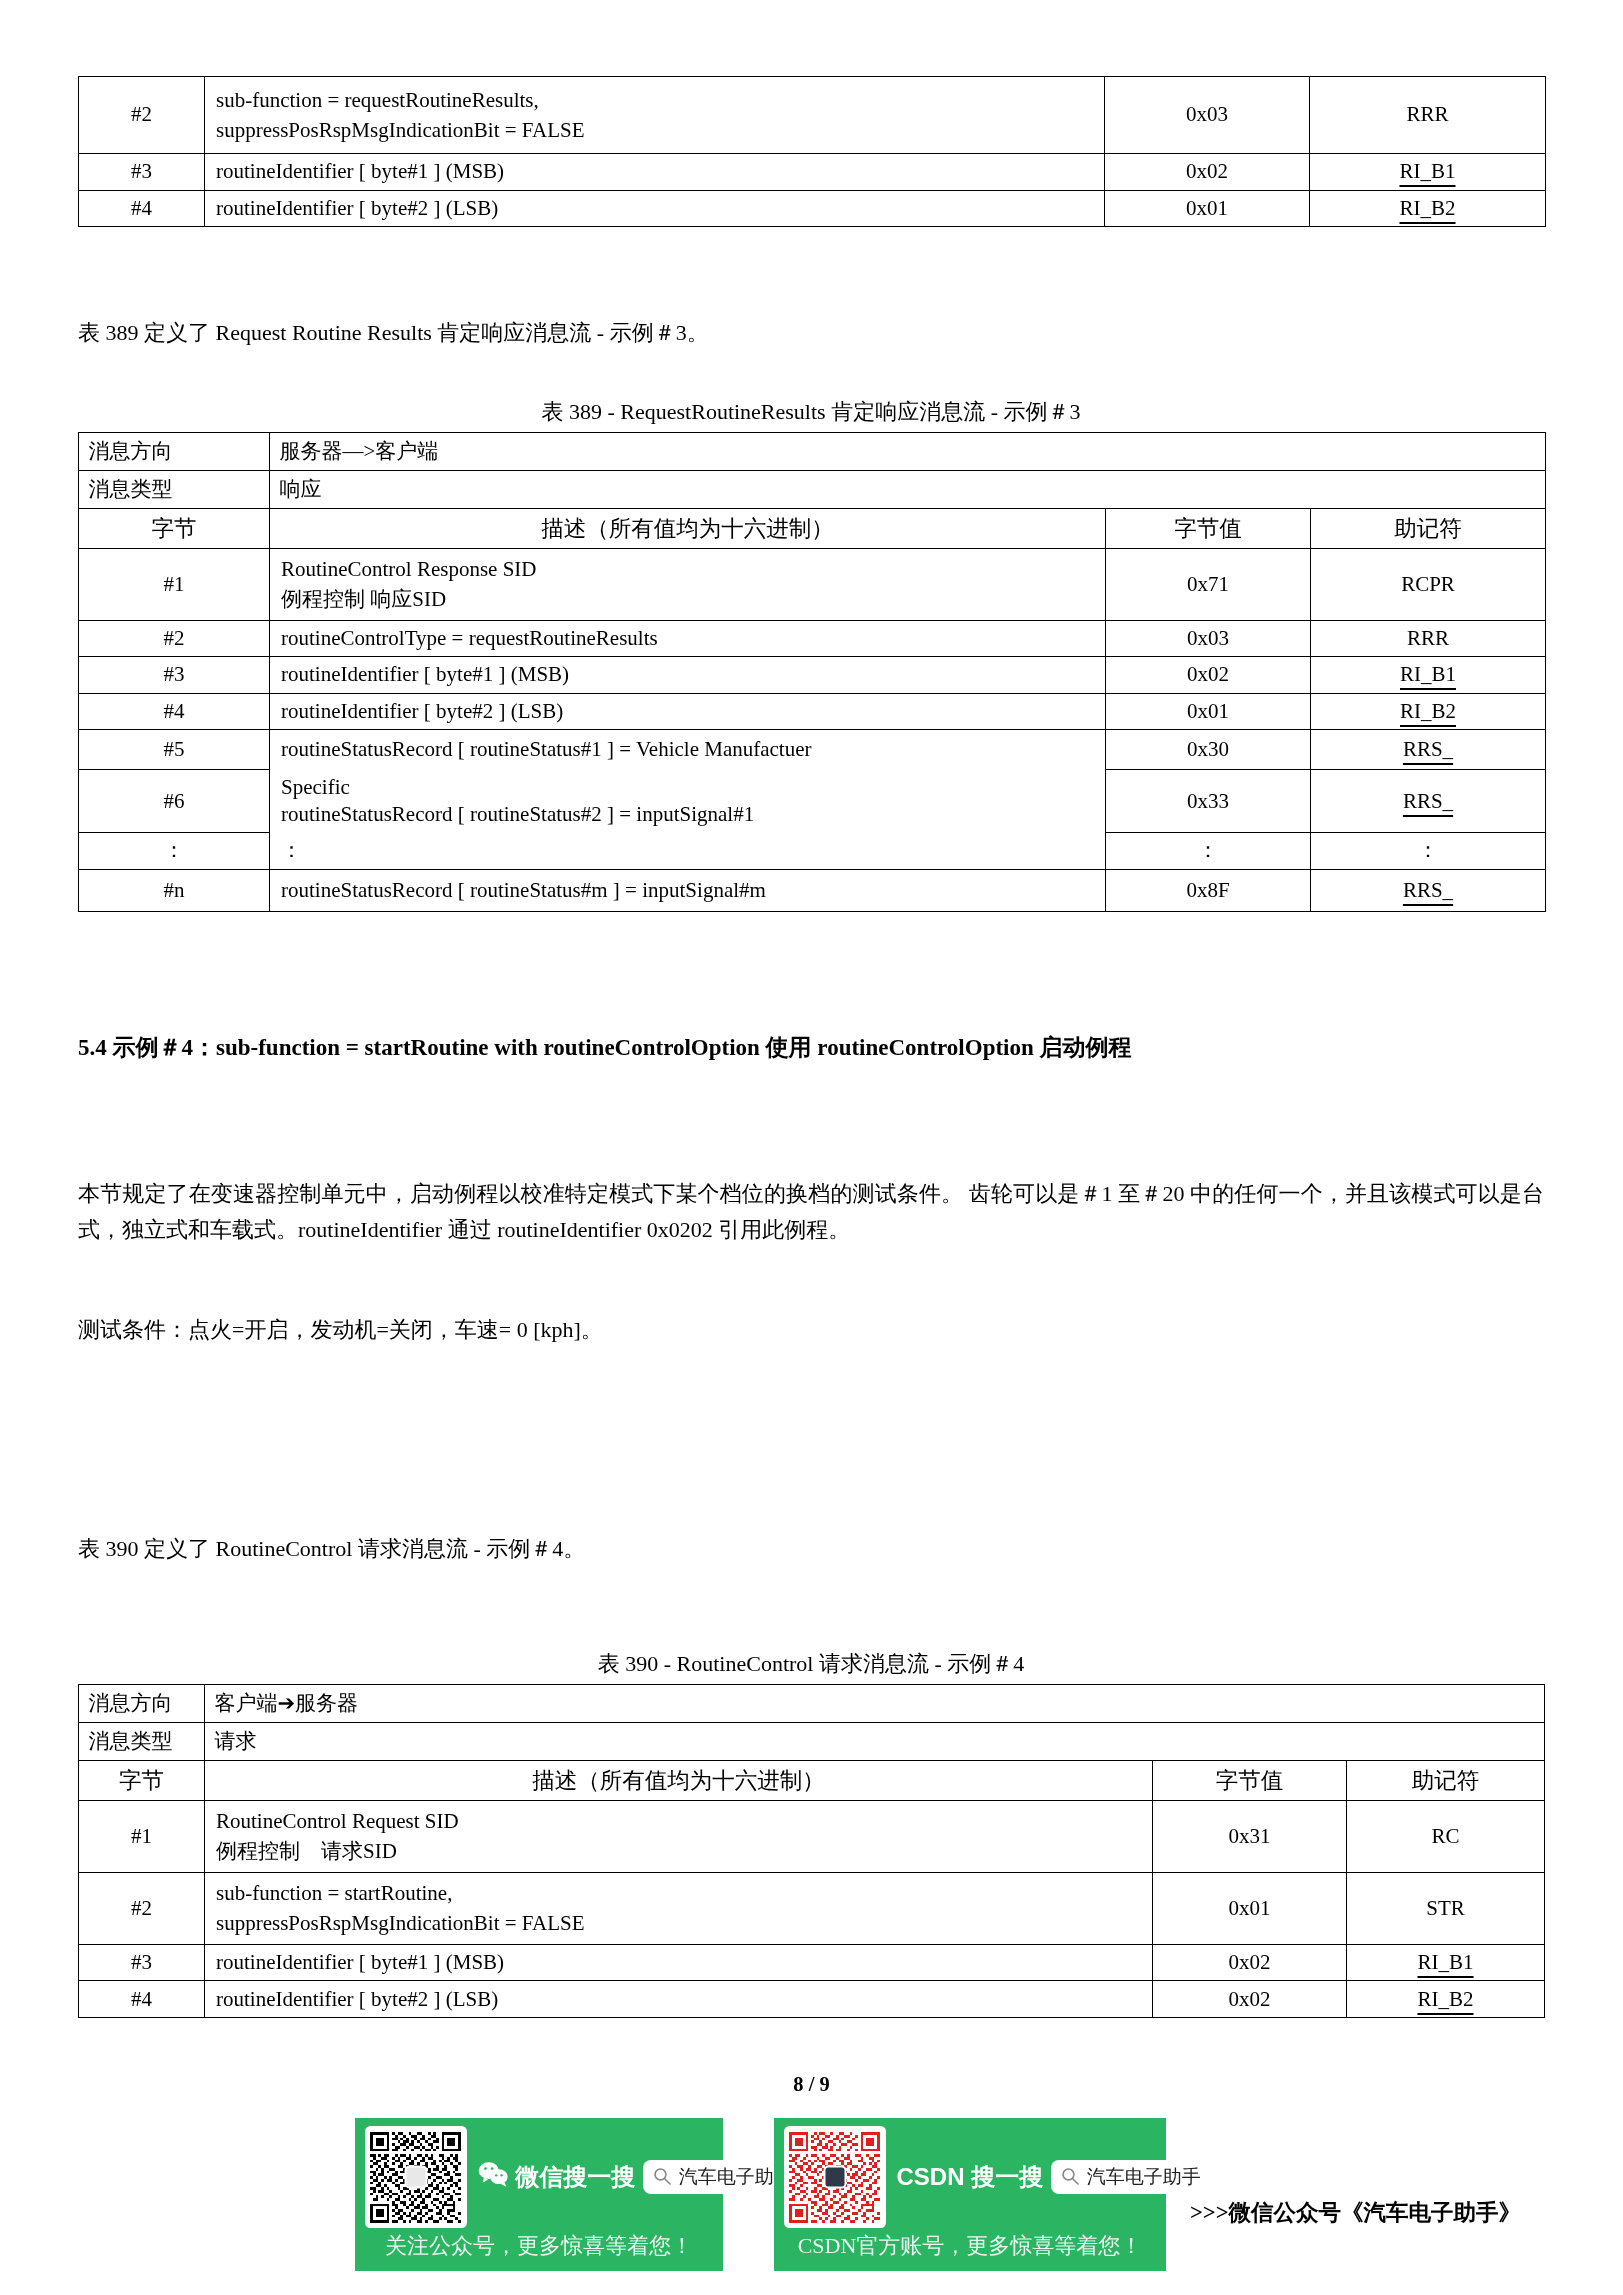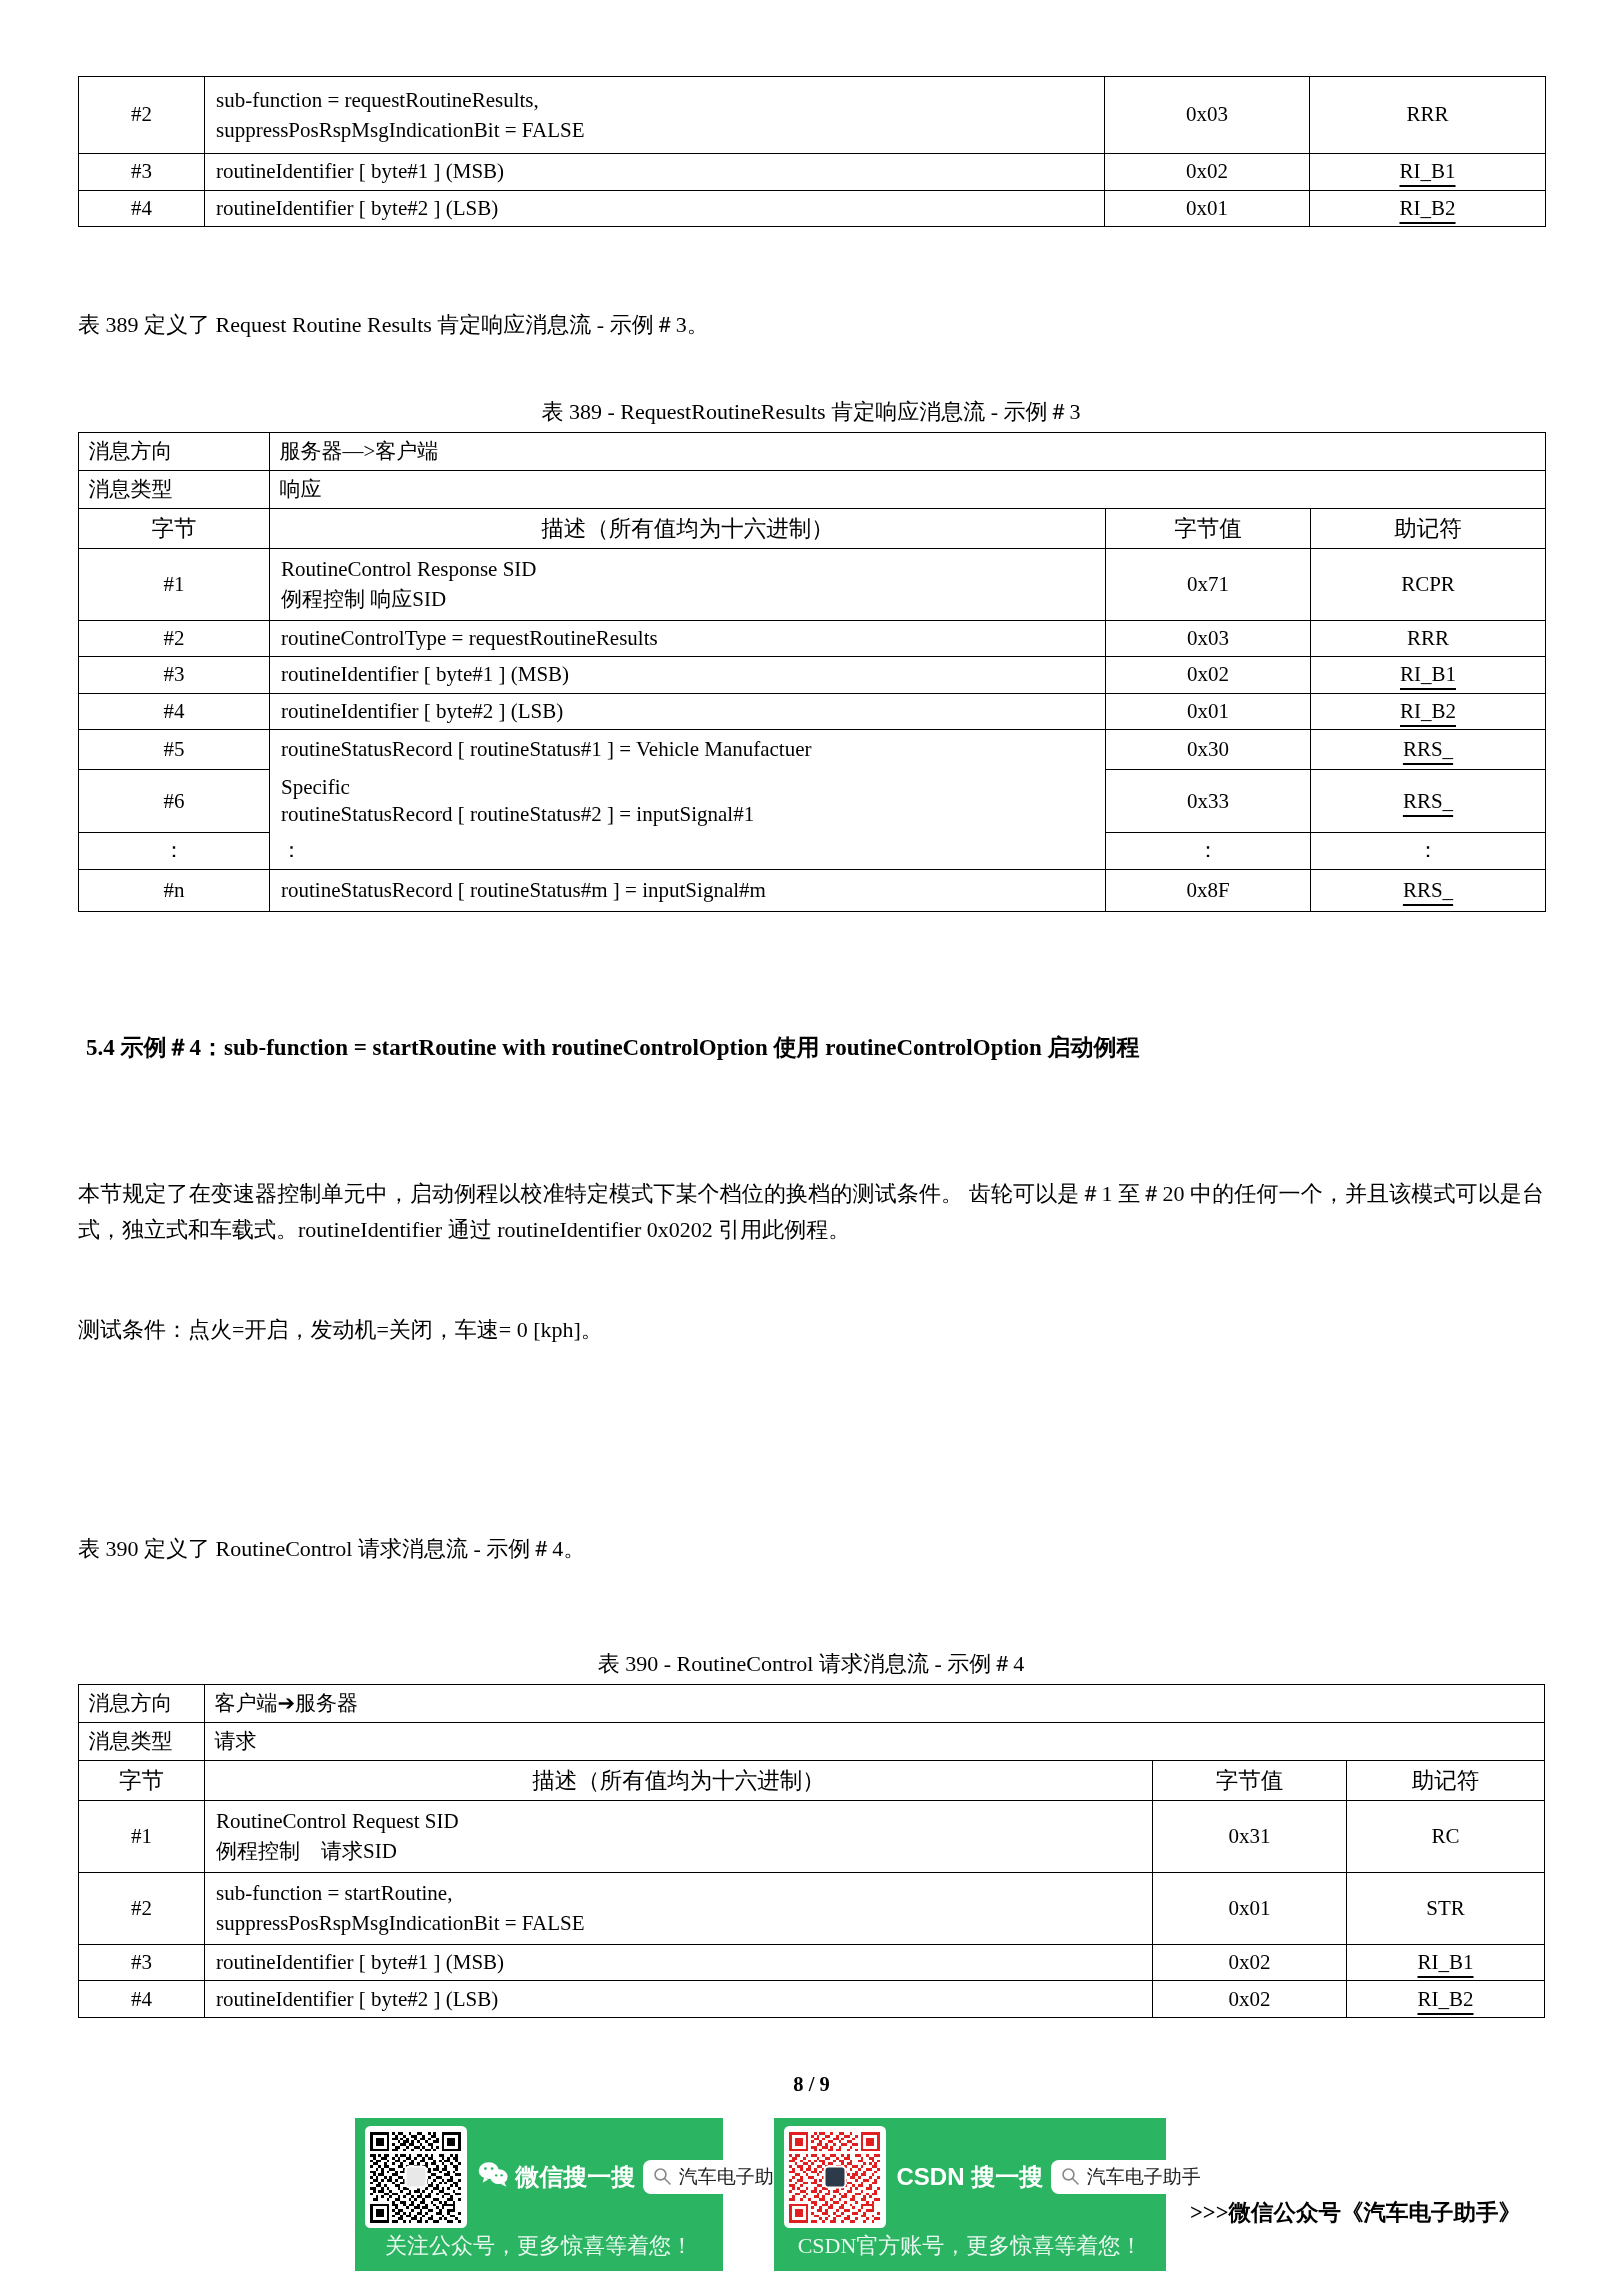--- a/index.html
+++ b/index.html
@@ -74,21 +74,21 @@
     line-height: 1.62;
     width: 1466px;
     left: 78px;
     text-align: justify;
   }
   .heading {
     font-size: 23px;
     font-weight: bold;
     line-height: 1.5;
     width: 1466px;
-    left: 86px;
+    left: 78px;
   }
   .pageno {
     width: 1623px;
     left: 0;
     text-align: center;
     font-size: 20.5px;
     font-weight: bold;
   }
 
   
@@ -220,21 +220,21 @@
         <tr>
           <td class="c-byte" style="height:27px">#4</td>
           <td class="c-desc">routineIdentifier [ byte#2 ] (LSB)</td>
           <td class="c-val">0x01</td>
           <td class="c-mnem mnem-u">RI_B2</td>
         </tr>
       </tbody>
     </table>
   </div>
 
-  <div class="abs para" style="top:307px;">表 389 定义了 Request Routine Results 肯定响应消息流 - 示例＃3。</div>
+  <div class="abs para" style="top:315px;">表 389 定义了 Request Routine Results 肯定响应消息流 - 示例＃3。</div>
 
   <div class="abs tbl-caption" style="top:397px;">表 389 - RequestRoutineResults 肯定响应消息流 - 示例＃3</div>
 
   <div class="abs" style="left:78px; top:432px;">
     <table class="doc">
       <colgroup>
         <col style="width:191px">
           <col style="width:836px">
           <col style="width:205px">
           <col style="width:235px">

